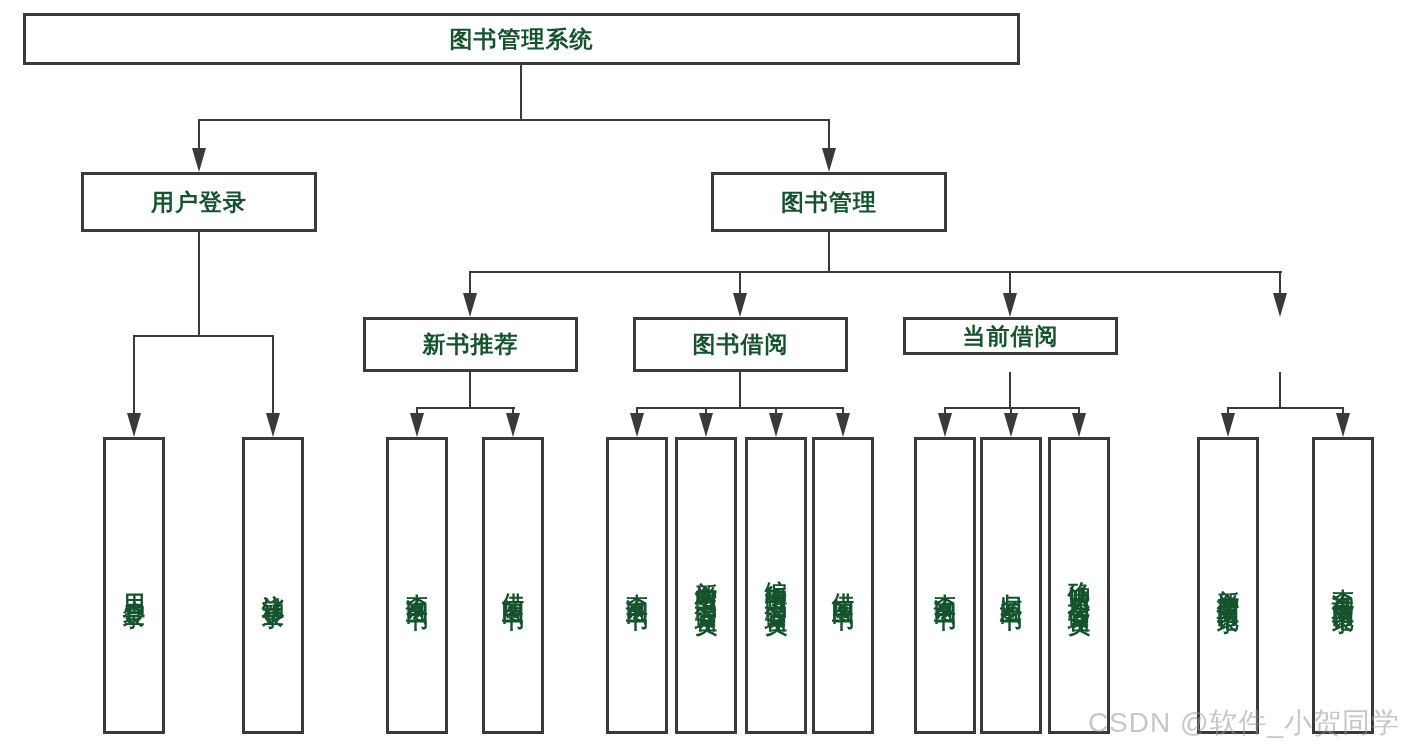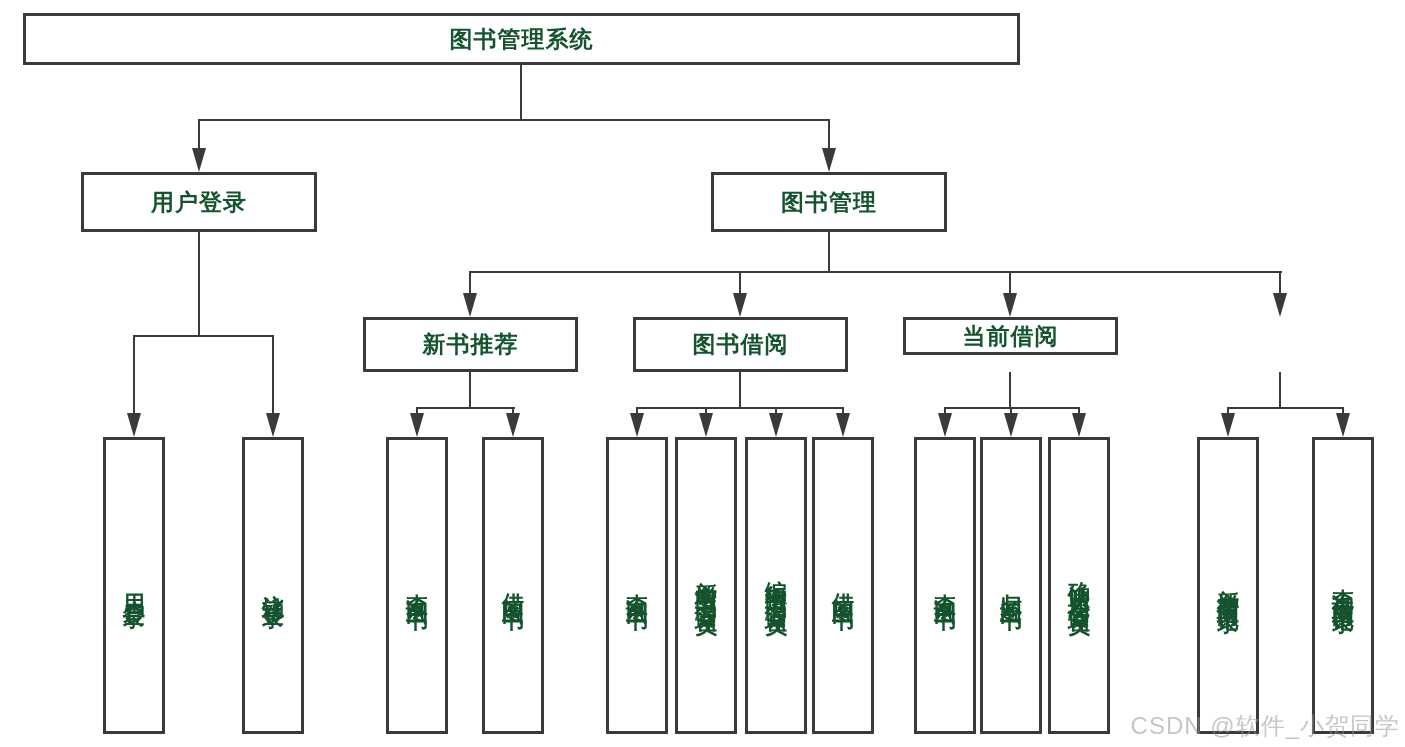--- a/index.html
+++ b/index.html
@@ -48,21 +48,21 @@
     width: 0;
     height: 0;
     border-left: 7px solid transparent;
     border-right: 7px solid transparent;
     border-top: 24px solid #3a3a3a;
   }
   .watermark {
     position: absolute;
     right: 5px;
     bottom: 5px;
-    font-size: 24px;
+    font-size: 28px;
     color: rgba(148, 153, 158, 0.55);
     letter-spacing: 1px;
     z-index: 5;
     white-space: nowrap;
   }
 </style>
 </head>
 <body>
 
 <div id="canvas">

